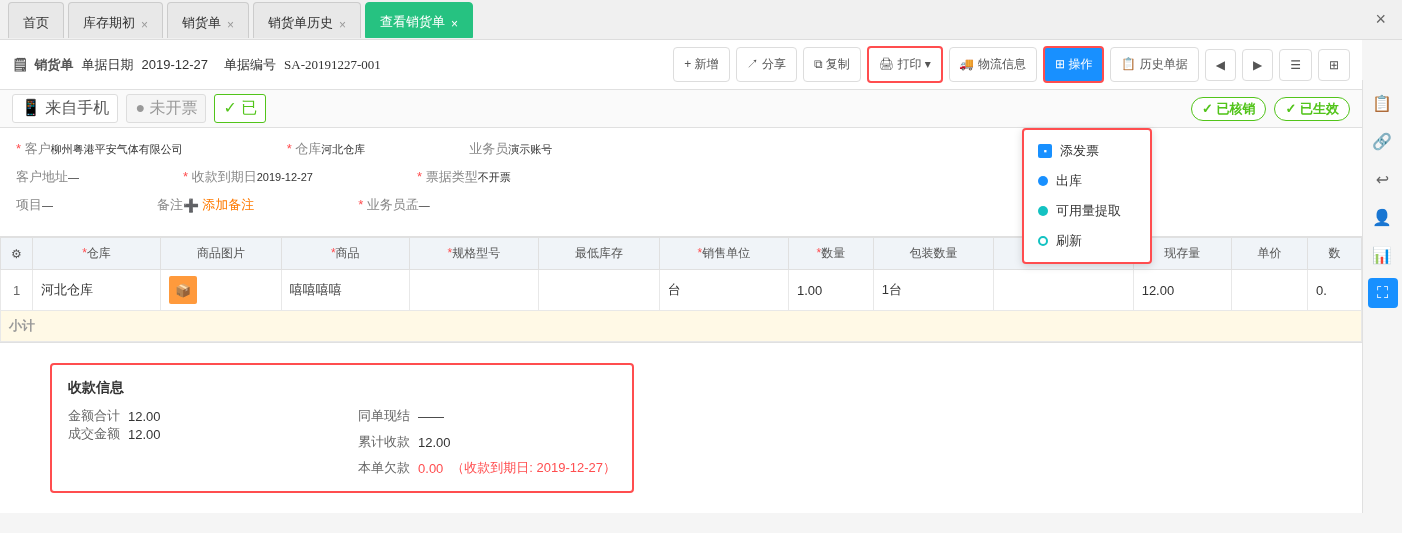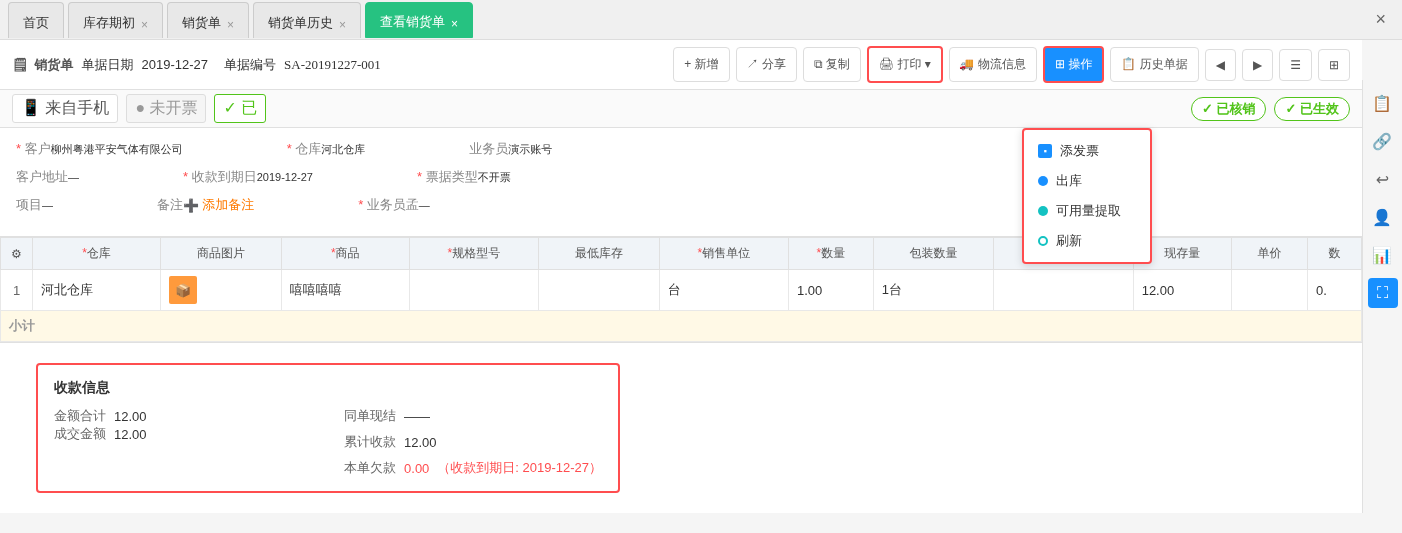--- a/index.html
+++ b/index.html
@@ -280,21 +280,21 @@
             <td></td>
             <td>0.</td>
           </tr>
           <tr class="subtotal-row">
             <td colspan="13">小计</td>
           </tr>
         </tbody>
       </table>
     </div>
 
-    <div style="padding: 10px 20px;">
+    <div style="padding: 10px 34px;">
       <div class="payment-section">
         <div class="payment-title">收款信息</div>
         <div class="payment-grid">
           <div>
             <div class="payment-row">
               <span class="pay-label">金额合计</span>
               <span class="pay-value">12.00</span>
             </div>
             <div class="payment-row" style="margin-top:0;">
               <span class="pay-label">成交金额</span>

